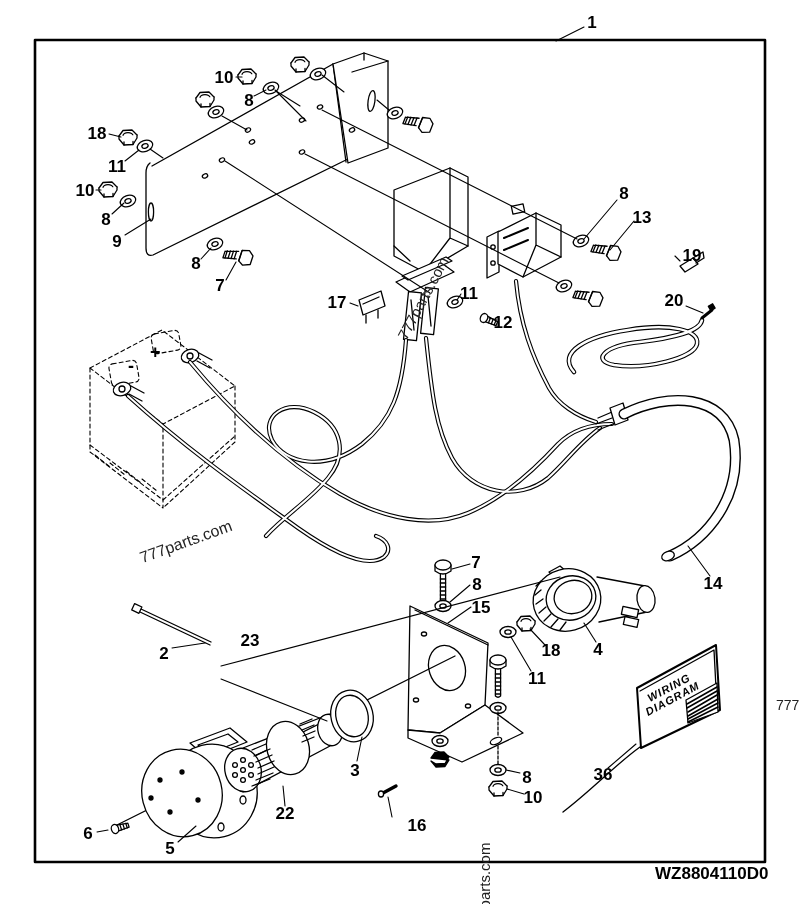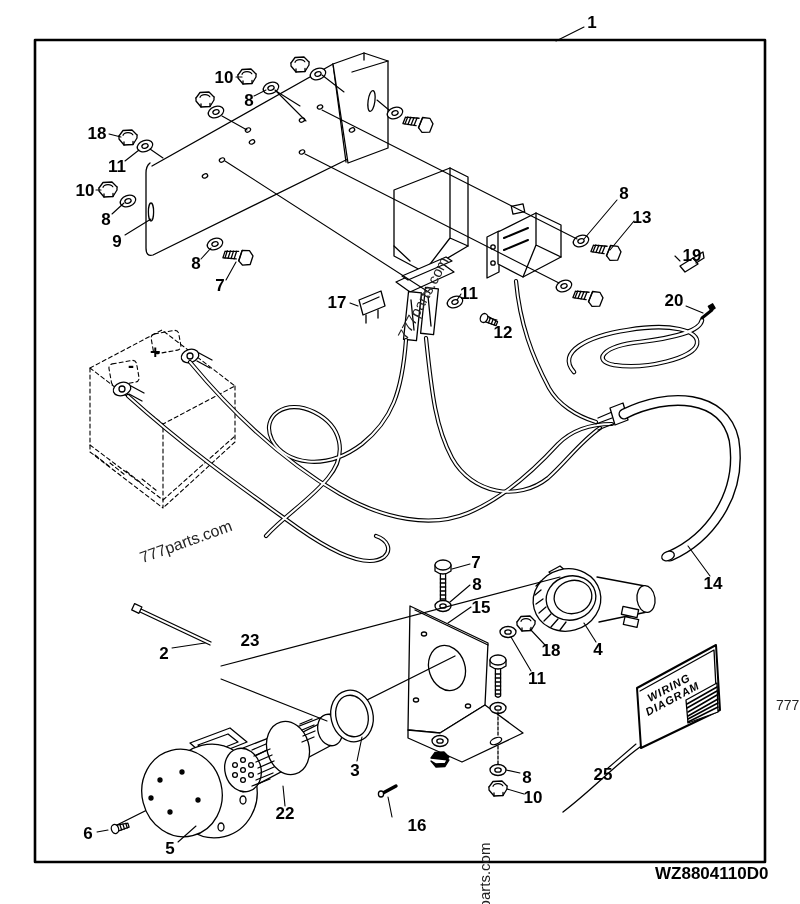--- a/index.html
+++ b/index.html
@@ -334,42 +334,42 @@
       <span class="callout" style="left: 249px; top: 100px;">8</span>
       <span class="callout" style="left: 97px; top: 133px;">18</span>
       <span class="callout" style="left: 117px; top: 166px;">11</span>
       <span class="callout" style="left: 85px; top: 190px;">10</span>
       <span class="callout" style="left: 106px; top: 219px;">8</span>
       <span class="callout" style="left: 117px; top: 241px;">9</span>
       <span class="callout" style="left: 196px; top: 263px;">8</span>
       <span class="callout" style="left: 220px; top: 285px;">7</span>
       <span class="callout" style="left: 337px; top: 302px;">17</span>
       <span class="callout" style="left: 469px; top: 293px;">11</span>
-      <span class="callout" style="left: 503px; top: 332px;">12</span>
+      <span class="callout" style="left: 503px; top: 322px;">12</span>
       <span class="callout" style="left: 624px; top: 193px;">8</span>
       <span class="callout" style="left: 642px; top: 217px;">13</span>
       <span class="callout" style="left: 664px; top: 255px; margin-left: 28px;">19</span>
       <span class="callout" style="left: 674px; top: 300px;">20</span>
       <span class="callout" style="left: 713px; top: 583px; text-align: right;">14</span>
       <span class="callout" style="left: 476px; top: 562px;">7</span>
       <span class="callout" style="left: 477px; top: 584px;">8</span>
       <span class="callout" style="left: 481px; top: 607px;">15</span>
       <span class="callout" style="left: 551px; top: 650px;">18</span>
       <span class="callout" style="left: 537px; top: 678px;">11</span>
       <span class="callout" style="left: 598px; top: 649px;">4</span>
       <span class="callout" style="left: 164px; top: 653px;">2</span>
       <span class="callout" style="left: 204px; top: 640px; margin-left: 46px;">23</span>
       <span class="callout" style="left: 355px; top: 770px;">3</span>
       <span class="callout" style="left: 285px; top: 813px;">22</span>
       <span class="callout" style="left: 393px; top: 825px; margin-left: 24px;">16</span>
       <span class="callout" style="left: 88px; top: 833px;">6</span>
       <span class="callout" style="left: 170px; top: 848px;">5</span>
       <span class="callout" style="left: 527px; top: 777px;">8</span>
       <span class="callout" style="left: 533px; top: 797px;">10</span>
-      <span class="callout" style="left: 603px; top: 774px;">25</span>
+      <span class="callout" style="left: 603px; top: 774px;">36</span>
     </div>
 
 <div>
       <span class="watermark" style="left: 186px; top: 542px; font-size: 16px; transform: translate(-50%, -50%) rotate(-20deg);">777parts.com</span>
       <span class="watermark" style="left: 423px; top: 298px; font-size: 15px; transform: translate(-50%, -50%) rotate(-62deg);">777parts.com</span>
       <span class="watermark" style="left: 484px; top: 888px; font-size: 15px; transform: translate(-50%, -50%) rotate(-90deg);">777parts.com</span>
       <span class="watermark" style="left: 776px; top: 705px; font-size: 14px; transform: translate(0px, -50%) rotate(0deg);">777parts.com</span>
     </div>
 
 <div id="figure-code">WZ8804110D0</div>

